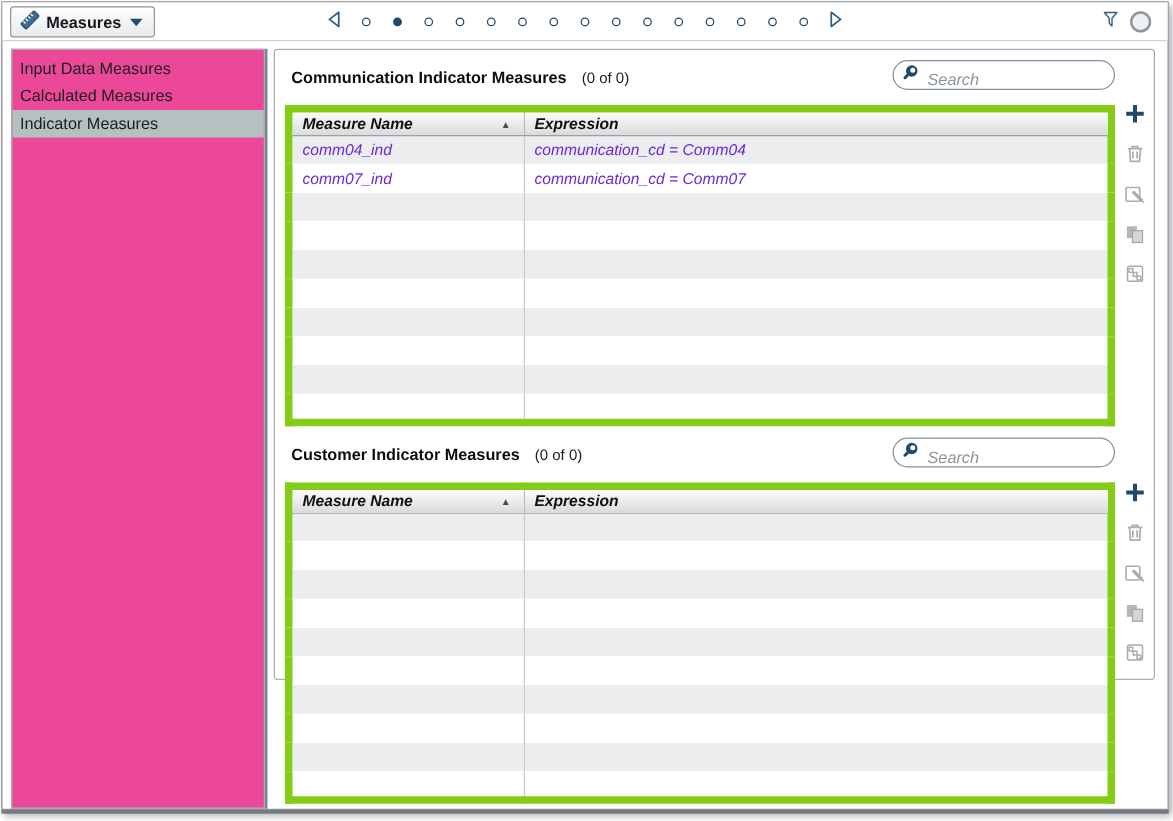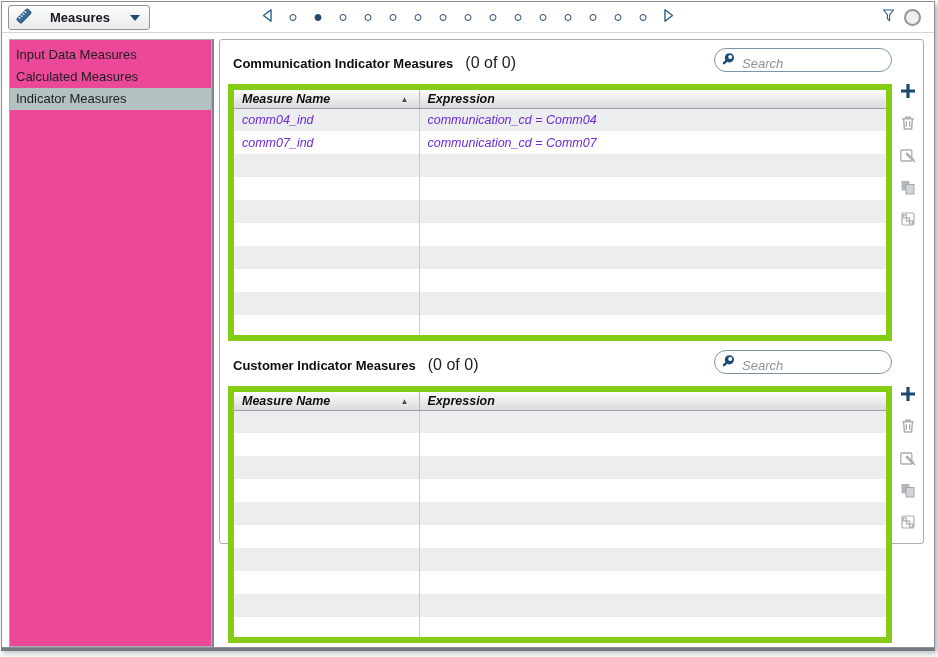--- a/index.html
+++ b/index.html
@@ -8,21 +8,21 @@
   .window {
     position: absolute; left: 1px; top: 1px; width: 934px; height: 647px;
     background: #fff; border: 1px solid #8b9096;
     box-shadow: 0 3px 0 rgba(104,110,116,0.85), 2px 6px 5px rgba(130,136,142,0.45), 3px 2px 3px rgba(150,155,160,0.35);
   }
 
   
   .toolbar { position: relative; height: 31px; border-bottom: 1px solid #d2d5d7; background: #fff; }
   .measures-btn {
     position: absolute; left: 6px; top: 3px; height: 25px;
-    display: inline-flex; align-items: center; gap: 18px;
+    display: inline-flex; align-items: center; gap: 5px;
     padding: 0 9px 0 7px; border: 1px solid #8f959b; border-radius: 3px;
     background: linear-gradient(#fdfdfd, #e9ebec);
     font-family: "Liberation Sans", sans-serif; font-size: 13px; font-weight: bold; color: #16161d;
     cursor: pointer;
   }
   .caret-down { width: 0; height: 0; border-left: 5px solid transparent; border-right: 5px solid transparent; border-top: 6px solid #1d4a6e; margin-left: 2px; }
 
   .pagination { position: absolute; left: 50%; top: 0; height: 31px; transform: translateX(-50%); display: flex; align-items: center; gap: 16px; }
   .dots { display: flex; align-items: center; gap: 18px; }
   .dot { width: 7px; height: 7px; border: 1.5px solid #24486b; border-radius: 50%; background: #fff; cursor: pointer; }
@@ -35,21 +35,21 @@
   
   .sidebar { position: absolute; left: 7px; top: 37px; width: 203px; height: 608px; background: #ec4899; border: 1px solid #a9aeb3; padding-top: 4px; }
   .side-item { height: 22px; line-height: 22px; padding-left: 6px; font-size: 13px; color: #1d1d1d; cursor: pointer; white-space: nowrap; }
   .side-item.selected { background: #b5c1c0; }
   .splitter { position: absolute; left: 210px; top: 37px; width: 2px; height: 608px; background: #7d858d; cursor: col-resize; }
 
   
   .main { position: absolute; left: 217px; top: 37px; width: 705px; height: 505px; background: #fff; border: 1px solid #a9aeb3; border-radius: 3px; }
   .section-header { position: absolute; left: 13px; display: flex; align-items: baseline; }
   .section-title { font-size: 13px; font-weight: bold; color: #0e0e0e; }
-  .section-count { font-size: 16px; color: #1c1c1c; margin-left: 12px; }
+  .section-count { font-size: 12px; color: #1c1c1c; margin-left: 12px; }
 
   .search { position: absolute; left: 494px; width: 178px; height: 24px; border: 1px solid #7e93a6; border-radius: 12px; background: #fff; display: flex; align-items: flex-end; padding: 0 8px 0 6px; }
   .search input { border: none; outline: none; background: transparent; width: 138px; font-family: "Liberation Sans", sans-serif; font-size: 13px; color: #333; margin-left: 5px; }
   .search input::placeholder { font-style: italic; color: #8d9298; }
 
   table.grid { position: absolute; left: 8px; width: 664px; border-collapse: collapse; table-layout: fixed; background: #fff; border: 6px solid #84cc16; font-style: italic; }
   table.grid col.c1 { width: 188px; }
   table.grid th { height: 21px; background: linear-gradient(#fcfcfc, #d9dbdd); border-bottom: 1px solid #9aa0a5; font-size: 12.5px; font-weight: bold; color: #0f0f0f; text-align: left; padding: 0 0 0 8px; position: relative; cursor: pointer; }
   table.grid th + th { border-left: 1px solid #b3b7ba; }
   table.grid td { height: 23px; font-size: 12.5px; color: #6d28d9; padding: 0 0 0 8px; overflow: hidden; white-space: nowrap; }

